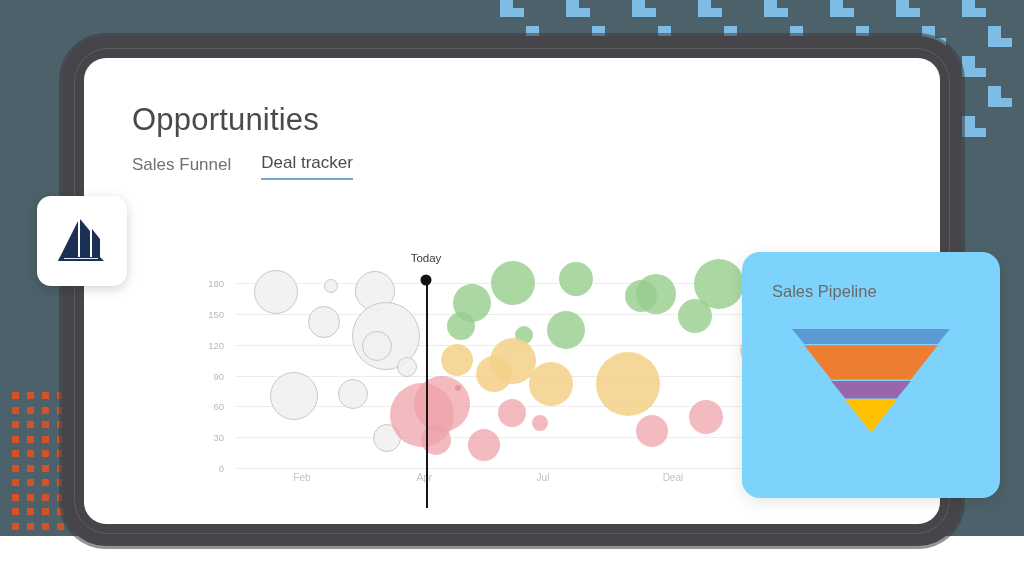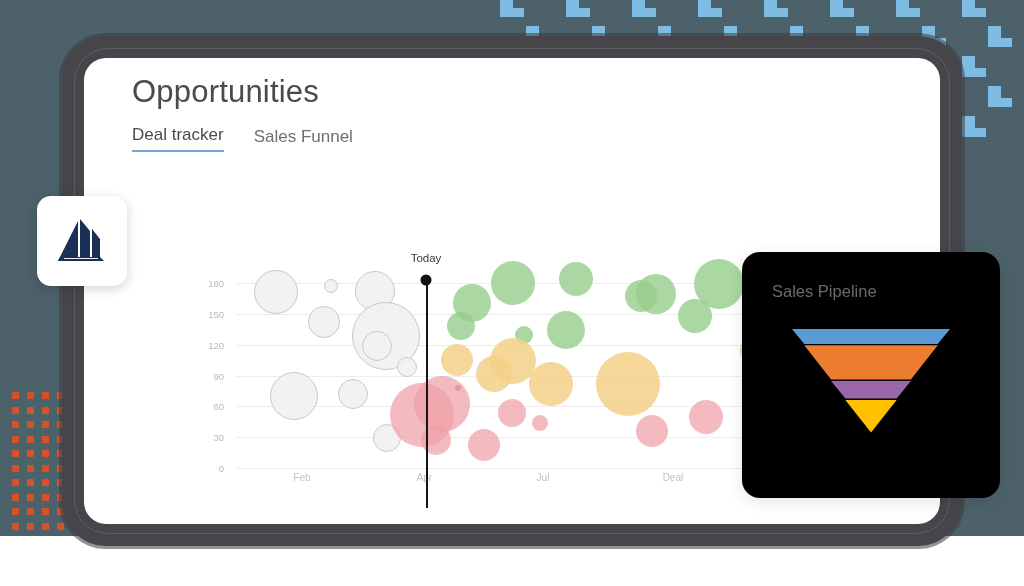--- a/index.html
+++ b/index.html
@@ -86,21 +86,21 @@
     background: #ffffff;
     border-radius: 22px;
     overflow: hidden;
   }
 
   
   .app {
     position: absolute;
     left: 0; top: 0;
     width: 856px; height: 466px;
-    padding: 18px 34px 0 48px;
+    padding: 46px 34px 0 48px;
   }
   .page-title {
     font-size: 31px;
     font-weight: 400;
     color: #4a4a4a;
     letter-spacing: 0.2px;
     line-height: 1;
     margin-bottom: 18px;
   }
   .tabs {
@@ -195,21 +195,21 @@
     font-size: 11.5px;
     color: #3c3c3c;
     white-space: nowrap;
   }
 
   
   .pipeline-card {
     position: absolute;
     left: 742px; top: 252px;
     width: 258px; height: 246px;
-    background: #000000;
+    background: #7dd3fc;
     border-radius: 18px;
     box-shadow: 0 4px 16px rgba(0,0,0,0.10);
   }
   .pipeline-title {
     position: absolute;
     left: 30px; top: 30px;
     font-size: 16.5px;
     color: #6a6a6a;
   }
   .funnel {
@@ -348,22 +348,22 @@
 
   <div class="device">
     <div class="device-inner-edge"></div>
 
     <div class="screen">
       <div class="app">
 
         <div class="page-title">Opportunities</div>
 
         <div class="tabs">
+          <div class="tab">Sales Funnel</div>
           <div class="tab active">Deal tracker</div>
-          <div class="tab">Sales Funnel</div>
         </div>
 
         <div class="chart-wrap">
           <div class="yaxis" id="yAxis">
               <div class="ytick" style="top: 200px;">0</div>
               <div class="ytick" style="top: 169.231px;">30</div>
               <div class="ytick" style="top: 138.462px;">60</div>
               <div class="ytick" style="top: 107.692px;">90</div>
               <div class="ytick" style="top: 76.9231px;">120</div>
               <div class="ytick" style="top: 46.1538px;">150</div>

